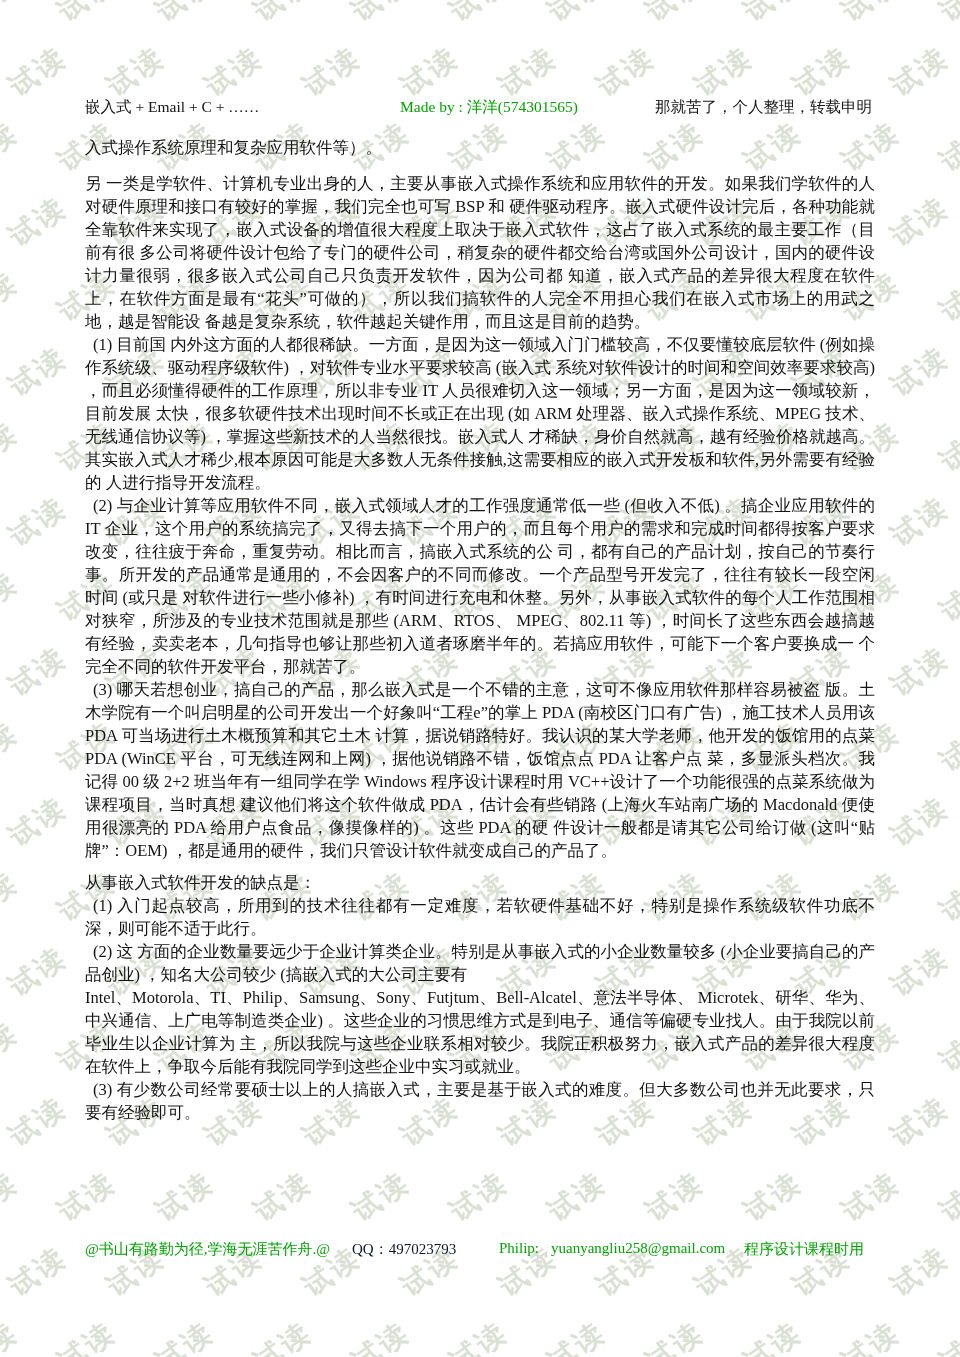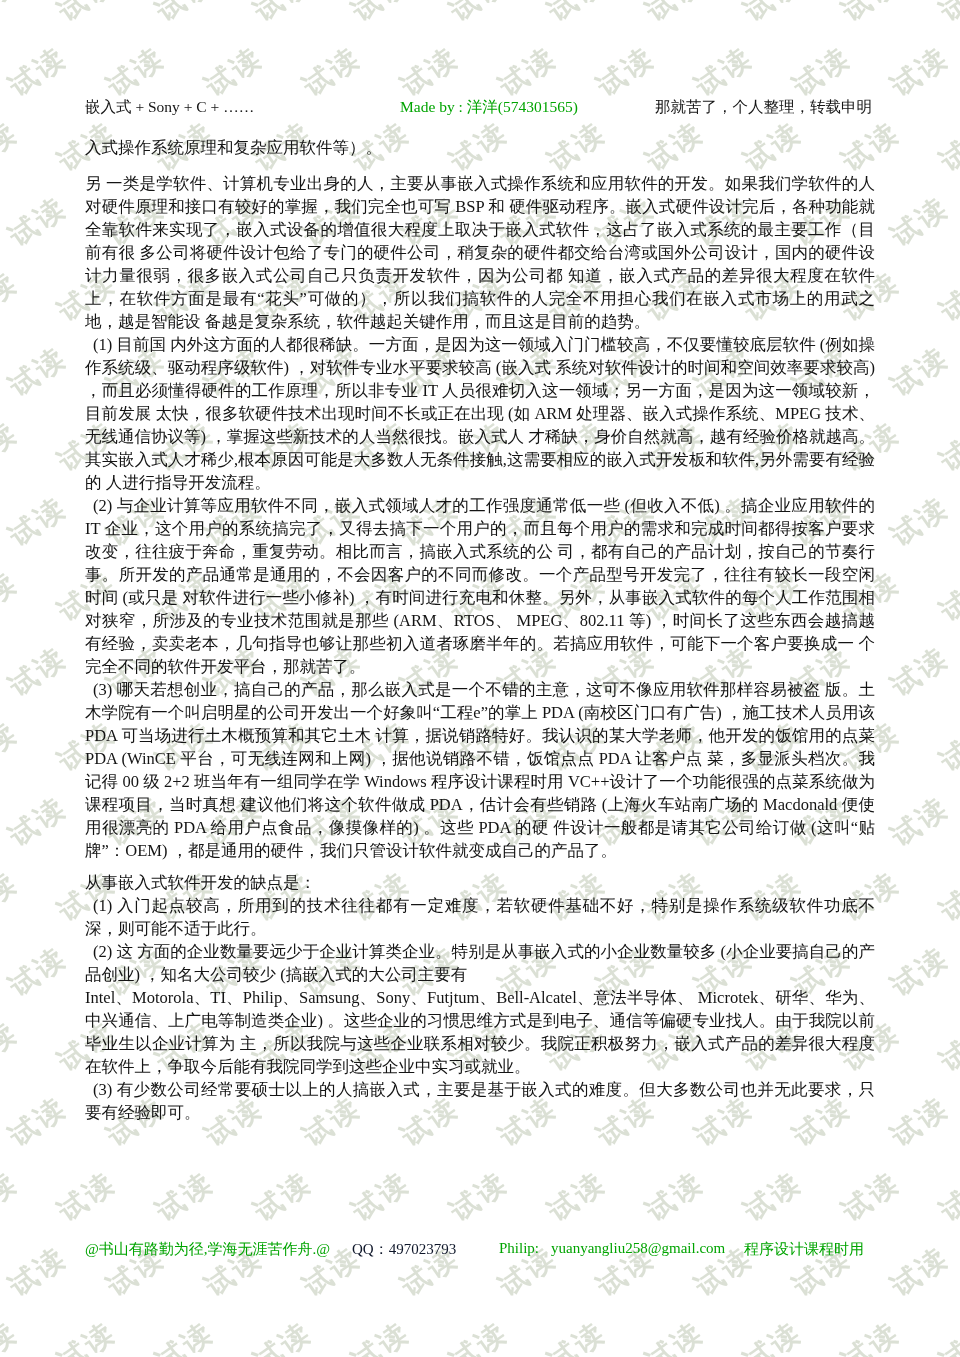--- a/index.html
+++ b/index.html
@@ -267,21 +267,21 @@
       <span class="wm" style="left: 350px; top: 1328px; color: rgb(213, 219, 206);">试读</span>
       <span class="wm" style="left: 448px; top: 1328px; color: rgb(213, 219, 206);">试读</span>
       <span class="wm" style="left: 546px; top: 1328px; color: rgb(213, 219, 206);">试读</span>
       <span class="wm" style="left: 644px; top: 1328px; color: rgb(213, 219, 206);">试读</span>
       <span class="wm" style="left: 742px; top: 1328px; color: rgb(213, 219, 206);">试读</span>
       <span class="wm" style="left: 840px; top: 1328px; color: rgb(213, 219, 206);">试读</span>
       <span class="wm" style="left: 938px; top: 1328px; color: rgb(213, 219, 206);">试读</span>
     </div>
 
   <div class="header">
-    <span class="h-left" style="color: rgb(20, 20, 20);">嵌入式 + Sony + C + ……</span>
+    <span class="h-left" style="color: rgb(20, 20, 20);">嵌入式 + Email + C + ……</span>
     <span class="h-center green" style="color: rgb(0, 164, 0);">Made by : 洋洋(574301565)</span>
     <span class="h-right" style="color: rgb(20, 20, 20);">那就苦了，个人整理，转载申明</span>
   </div>
 
   <div class="content" style="color: rgb(20, 20, 20);">
     <p class="para p-gap">入式操作系统原理和复杂应用软件等）。</p>
     <p class="para">另 一类是学软件、计算机专业出身的人，主要从事嵌入式操作系统和应用软件的开发。如果我们学软件的人对硬件原理和接口有较好的掌握，我们完全也可写 BSP 和 硬件驱动程序。嵌入式硬件设计完后，各种功能就全靠软件来实现了，嵌入式设备的增值很大程度上取决于嵌入式软件，这占了嵌入式系统的最主要工作（目前有很 多公司将硬件设计包给了专门的硬件公司，稍复杂的硬件都交给台湾或国外公司设计，国内的硬件设计力量很弱，很多嵌入式公司自己只负责开发软件，因为公司都 知道，嵌入式产品的差异很大程度在软件上，在软件方面是最有“花头”可做的），所以我们搞软件的人完全不用担心我们在嵌入式市场上的用武之地，越是智能设 备越是复杂系统，软件越起关键作用，而且这是目前的趋势。</p>
     <p class="para num">(1) 目前国 内外这方面的人都很稀缺。一方面，是因为这一领域入门门槛较高，不仅要懂较底层软件 (例如操作系统级、驱动程序级软件) ，对软件专业水平要求较高 (嵌入式 系统对软件设计的时间和空间效率要求较高) ，而且必须懂得硬件的工作原理，所以非专业 IT 人员很难切入这一领域；另一方面，是因为这一领域较新，目前发展 太快，很多软硬件技术出现时间不长或正在出现 (如 ARM 处理器、嵌入式操作系统、MPEG 技术、无线通信协议等) ，掌握这些新技术的人当然很找。嵌入式人 才稀缺，身价自然就高，越有经验价格就越高。其实嵌入式人才稀少,根本原因可能是大多数人无条件接触,这需要相应的嵌入式开发板和软件,另外需要有经验的 人进行指导开发流程。</p>
     <p class="para num">(2) 与企业计算等应用软件不同，嵌入式领域人才的工作强度通常低一些 (但收入不低) 。搞企业应用软件的 IT 企业，这个用户的系统搞完了，又得去搞下一个用户的，而且每个用户的需求和完成时间都得按客户要求改变，往往疲于奔命，重复劳动。相比而言，搞嵌入式系统的公 司，都有自己的产品计划，按自己的节奏行事。所开发的产品通常是通用的，不会因客户的不同而修改。一个产品型号开发完了，往往有较长一段空闲时间 (或只是 对软件进行一些小修补) ，有时间进行充电和休整。另外，从事嵌入式软件的每个人工作范围相对狭窄，所涉及的专业技术范围就是那些 (ARM、RTOS、 MPEG、802.11 等) ，时间长了这些东西会越搞越有经验，卖卖老本，几句指导也够让那些初入道者琢磨半年的。若搞应用软件，可能下一个客户要换成一 个完全不同的软件开发平台，那就苦了。</p>
     <p class="para num">(3) 哪天若想创业，搞自己的产品，那么嵌入式是一个不错的主意，这可不像应用软件那样容易被盗 版。土木学院有一个叫启明星的公司开发出一个好象叫“工程e”的掌上 PDA (南校区门口有广告) ，施工技术人员用该 PDA 可当场进行土木概预算和其它土木 计算，据说销路特好。我认识的某大学老师，他开发的饭馆用的点菜 PDA (WinCE 平台，可无线连网和上网) ，据他说销路不错，饭馆点点 PDA 让客户点 菜，多显派头档次。我记得 00 级 2+2 班当年有一组同学在学 Windows 程序设计课程时用 VC++设计了一个功能很强的点菜系统做为课程项目，当时真想 建议他们将这个软件做成 PDA，估计会有些销路 (上海火车站南广场的 Macdonald 便使用很漂亮的 PDA 给用户点食品，像摸像样的) 。这些 PDA 的硬 件设计一般都是请其它公司给订做 (这叫“贴牌”：OEM) ，都是通用的硬件，我们只管设计软件就变成自己的产品了。</p>

